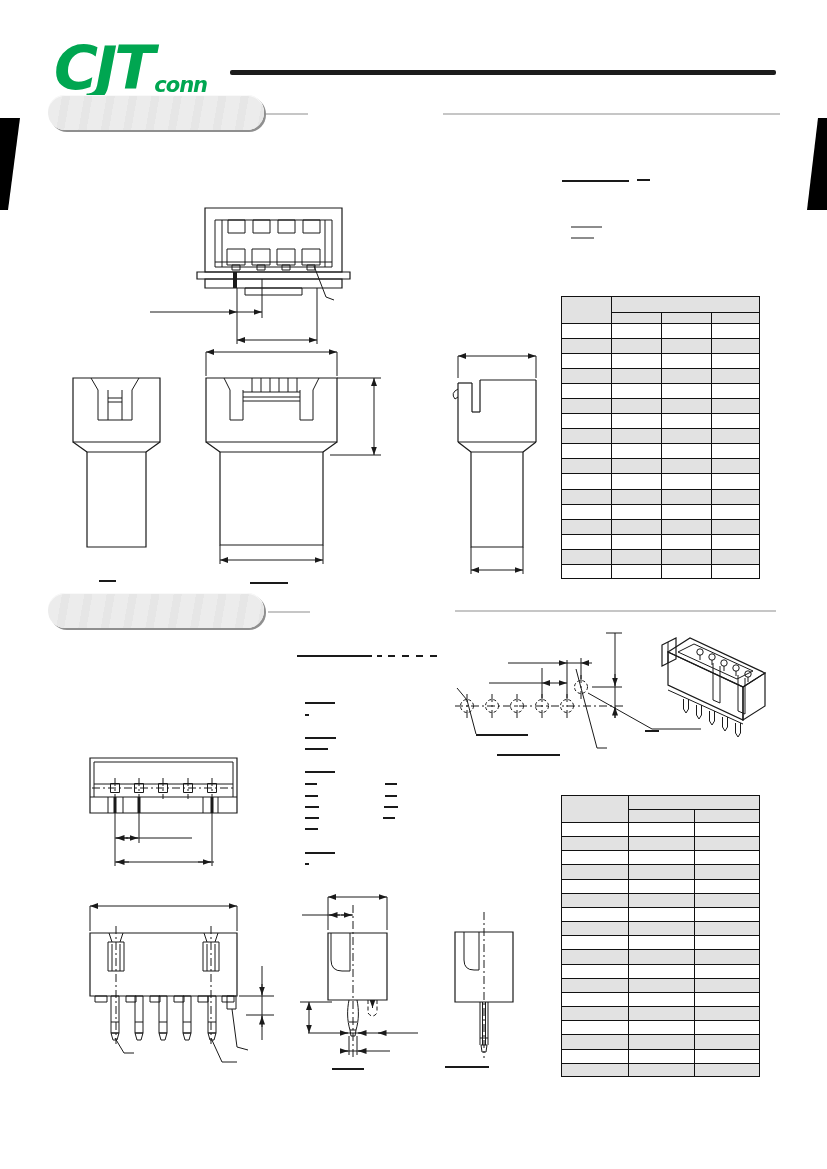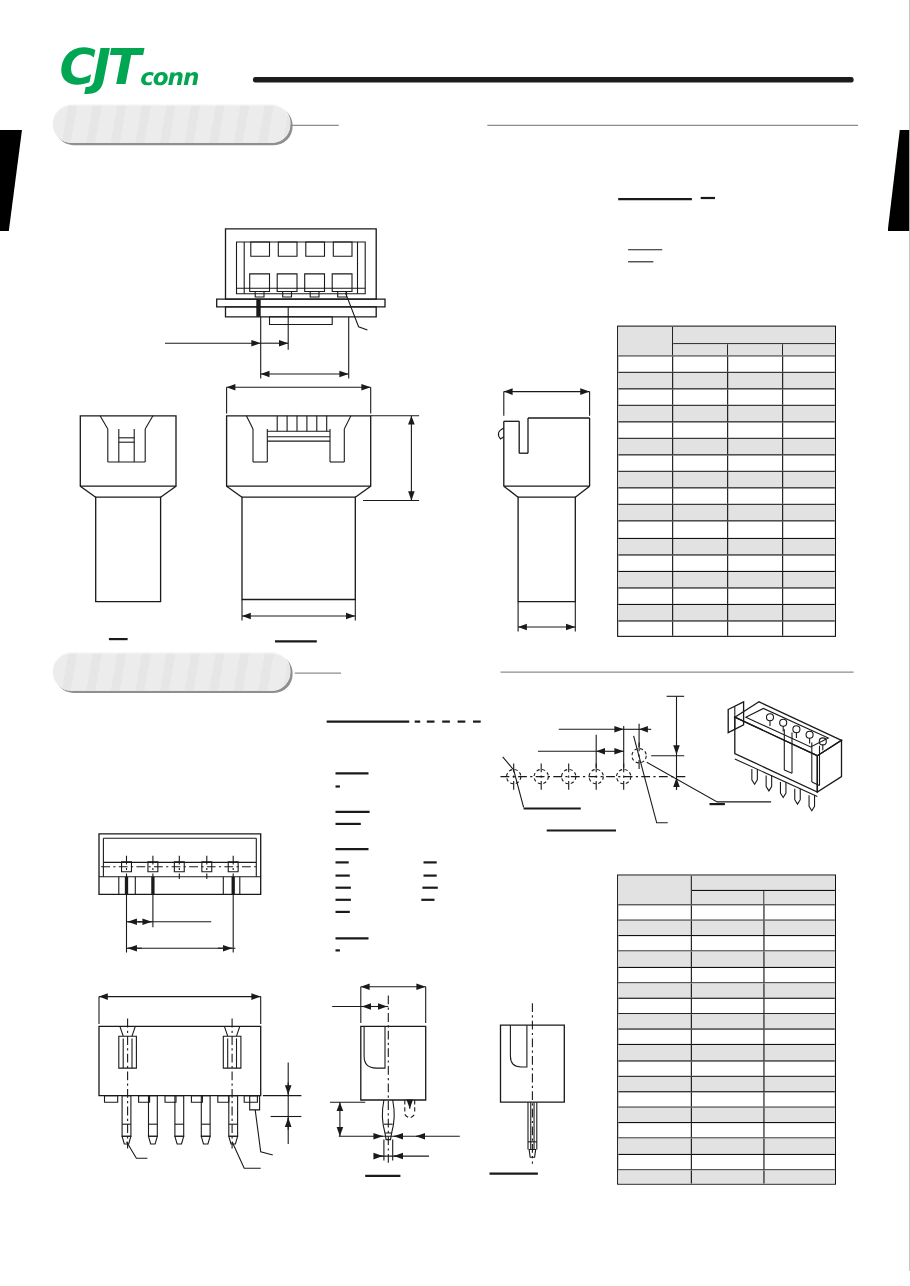--- a/index.html
+++ b/index.html
@@ -12,21 +12,21 @@
   }
   html,body{margin:0;padding:0;background:#888;}
   .page{
     position:relative;width:827px;height:1169px;background:var(--page);
     margin:0 auto;overflow:hidden;
     font-family:"DejaVu Sans",sans-serif;
   }
   
   .logo{position:absolute;left:54px;top:38px;display:flex;align-items:flex-end;
         font-style:italic;font-weight:bold;color:var(--brand);line-height:1;}
-  .logo-main{font-size:45px;letter-spacing:-3px;}
+  .logo-main{font-size:60px;letter-spacing:-3px;}
   .logo-sub{font-size:21px;letter-spacing:-1px;margin-left:2px;margin-bottom:2px;}
   
   .rule{position:absolute;left:230px;top:70px;width:546px;height:5px;background:#1c1c1c;border-radius:2px;}
   
   .tab{position:absolute;top:118px;width:20px;height:92px;background:#000;}
   .tab-left{left:0;clip-path:polygon(0 0,100% 0,40% 100%,0 100%);}
   .tab-right{right:0;clip-path:polygon(55% 0,100% 0,100% 100%,0 100%);}
   
   .banner{position:absolute;width:216px;height:35px;border-radius:17px;
     background:repeating-linear-gradient(100deg,#ececec 0 14px,#e6e6e6 14px 22px),linear-gradient(#ececec,#dedede);

